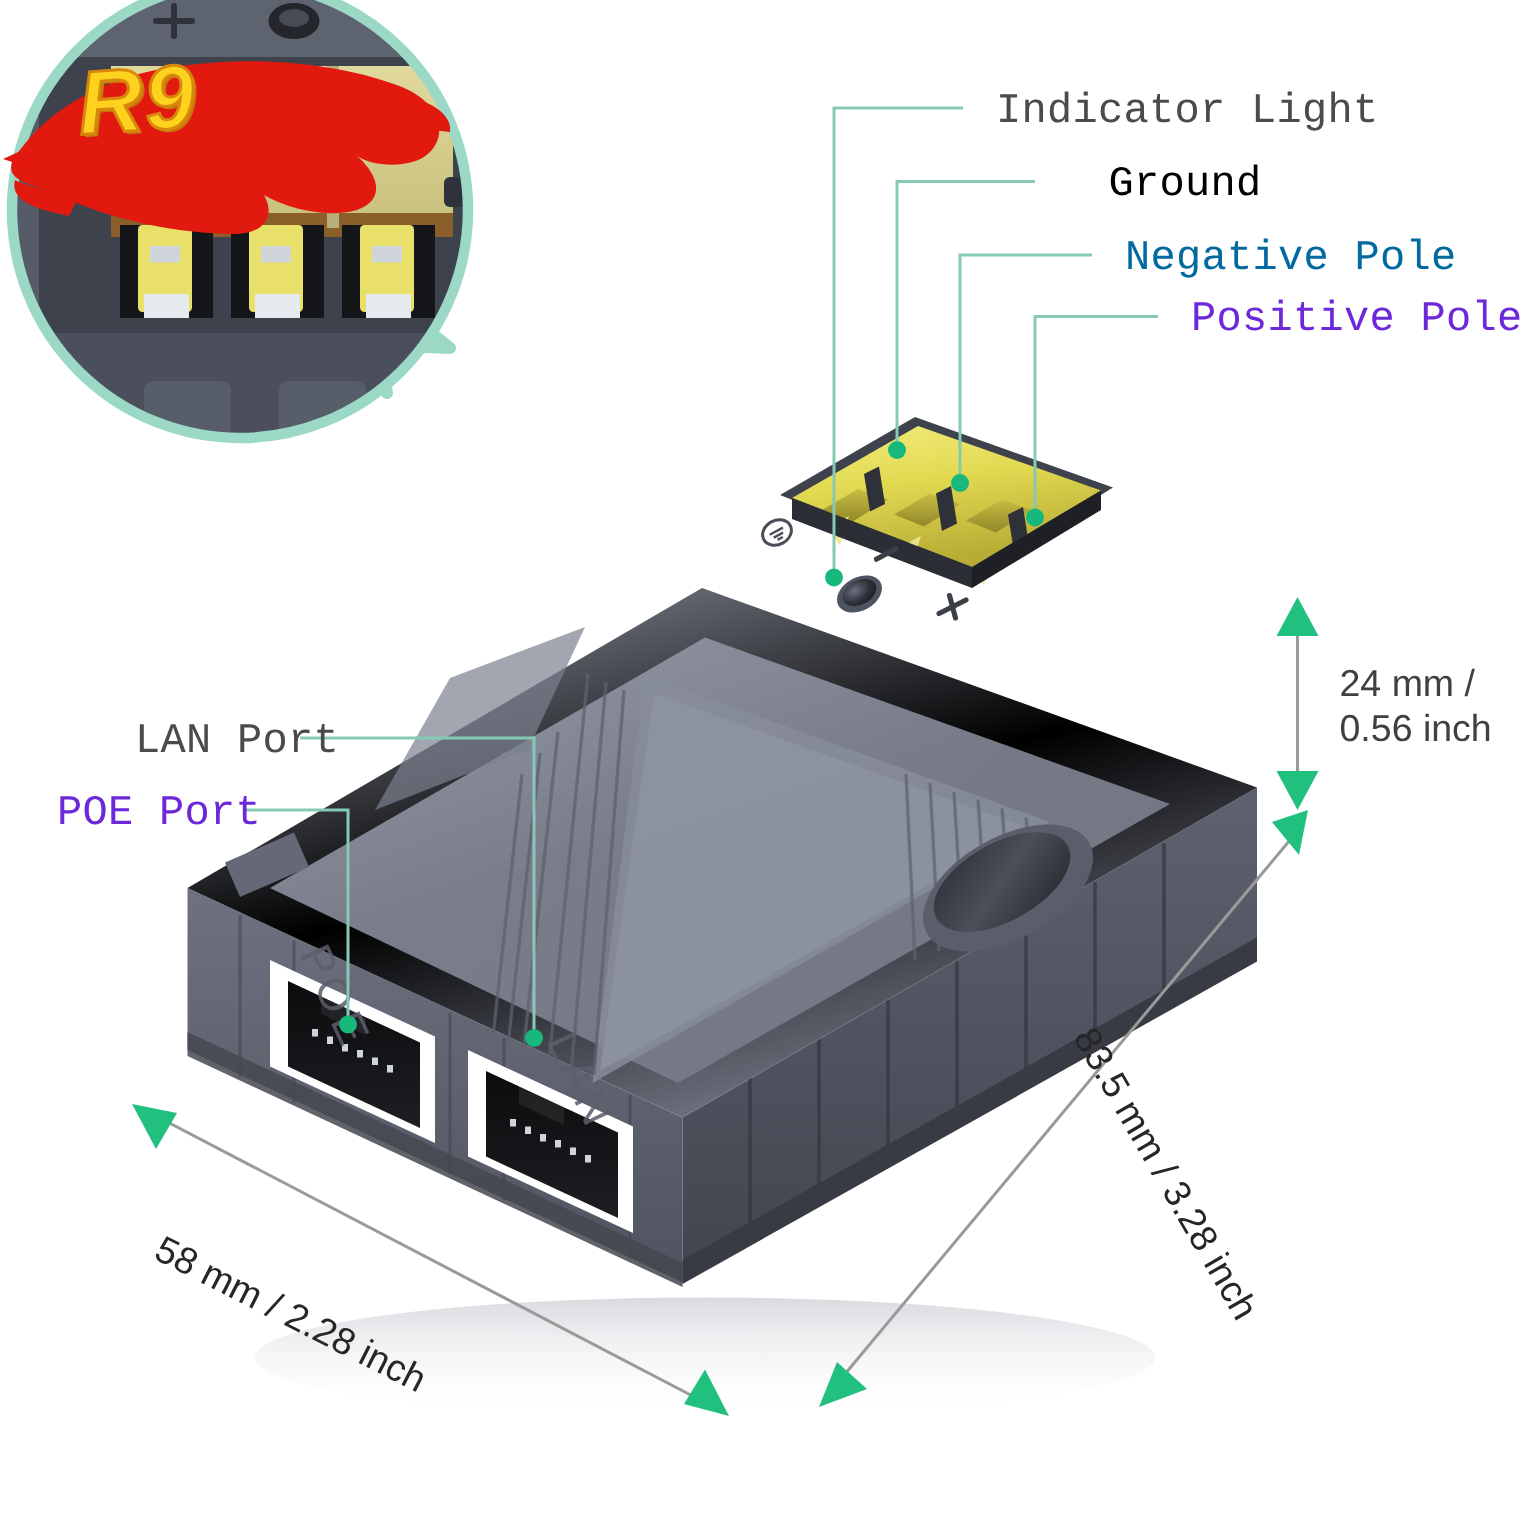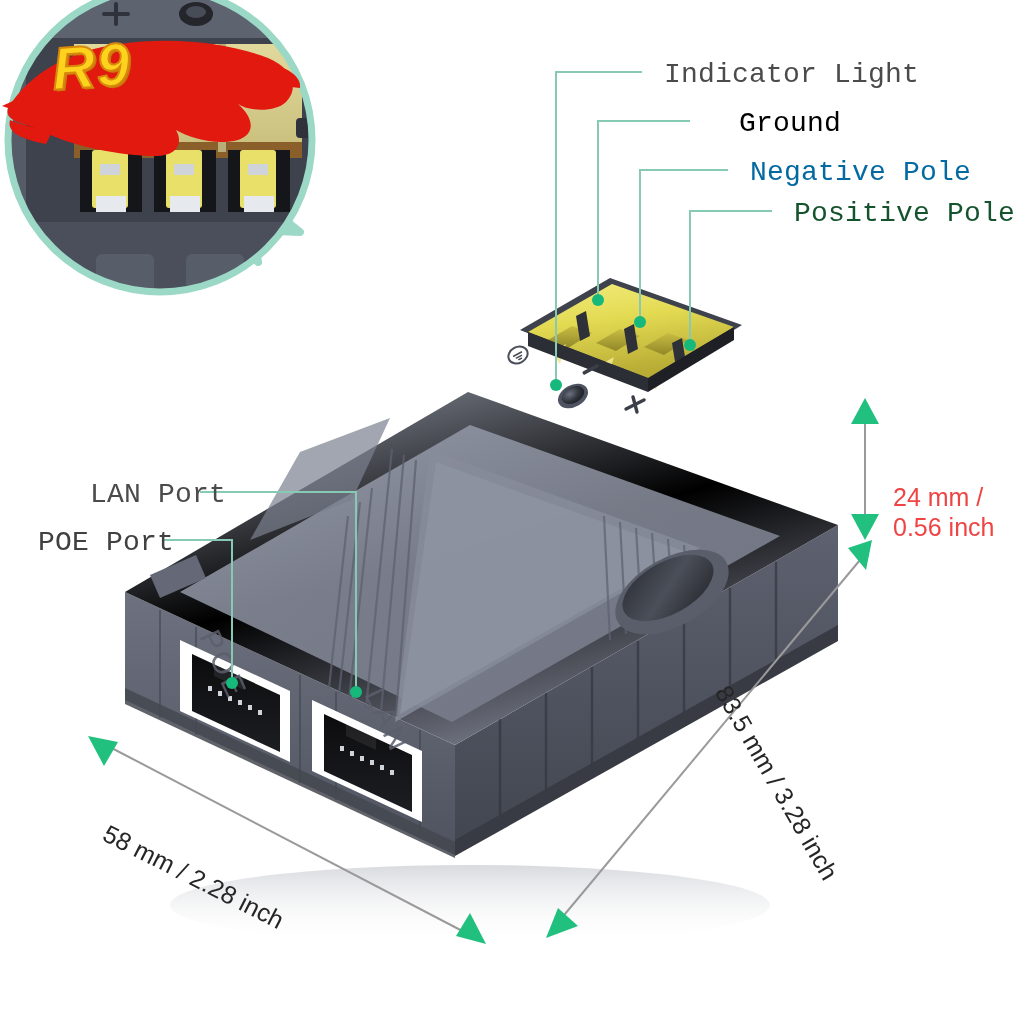--- a/index.html
+++ b/index.html
@@ -374,24 +374,24 @@
         <path d="M24 96 L2 106 L20 112 Z" fill="#e2190f"></path>
       </g>
     </svg>
     <div id="r9-text">R9</div>
   </div>
 
   <div id="labels">
       <div class="callout-label" style="left: 664px; top: 61px; color: rgb(75, 75, 75);">Indicator Light</div>
       <div class="callout-label" style="left: 712px; top: 110px; color: #000000; margin-left: 27px;">Ground</div>
       <div class="callout-label" style="left: 750px; top: 159px; color: #0369a1;">Negative Pole</div>
-      <div class="callout-label" style="left: 794px; top: 200px; color: #14532d;">Positive Pole</div>
+      <div class="callout-label" style="left: 794px; top: 200px; color: #6d28d9;">Positive Pole</div>
       <div class="callout-label" style="left: 90px; top: 481px; color: rgb(75, 75, 75);">LAN Port</div>
-      <div class="callout-label" style="left: 38px; top: 529px; color: #404040;">POE Port</div>
-      <div class="dim-label two-line" style="left: 893px; top: 441px; color: #ef4444; transform: rotate(0deg); transform-origin: left top; margin-top: 41px;">
+      <div class="callout-label" style="left: 38px; top: 529px; color: #6d28d9;">POE Port</div>
+      <div class="dim-label two-line" style="left: 893px; top: 441px; color: #404040; transform: rotate(0deg); transform-origin: left top;">
         <div>24 mm /</div>
         <div>0.56 inch</div>
       </div>
       <div class="dim-label" style="left: 735px; top: 680px; color: rgb(38, 38, 38); transform: rotate(60deg); transform-origin: left top;">
         <div>83.5 mm / 3.28 inch</div>
       </div>
       <div class="dim-label" style="left: 112px; top: 818px; color: rgb(38, 38, 38); transform: rotate(27deg); transform-origin: left top;">
         <div>58 mm / 2.28 inch</div>
       </div>
     </div>

